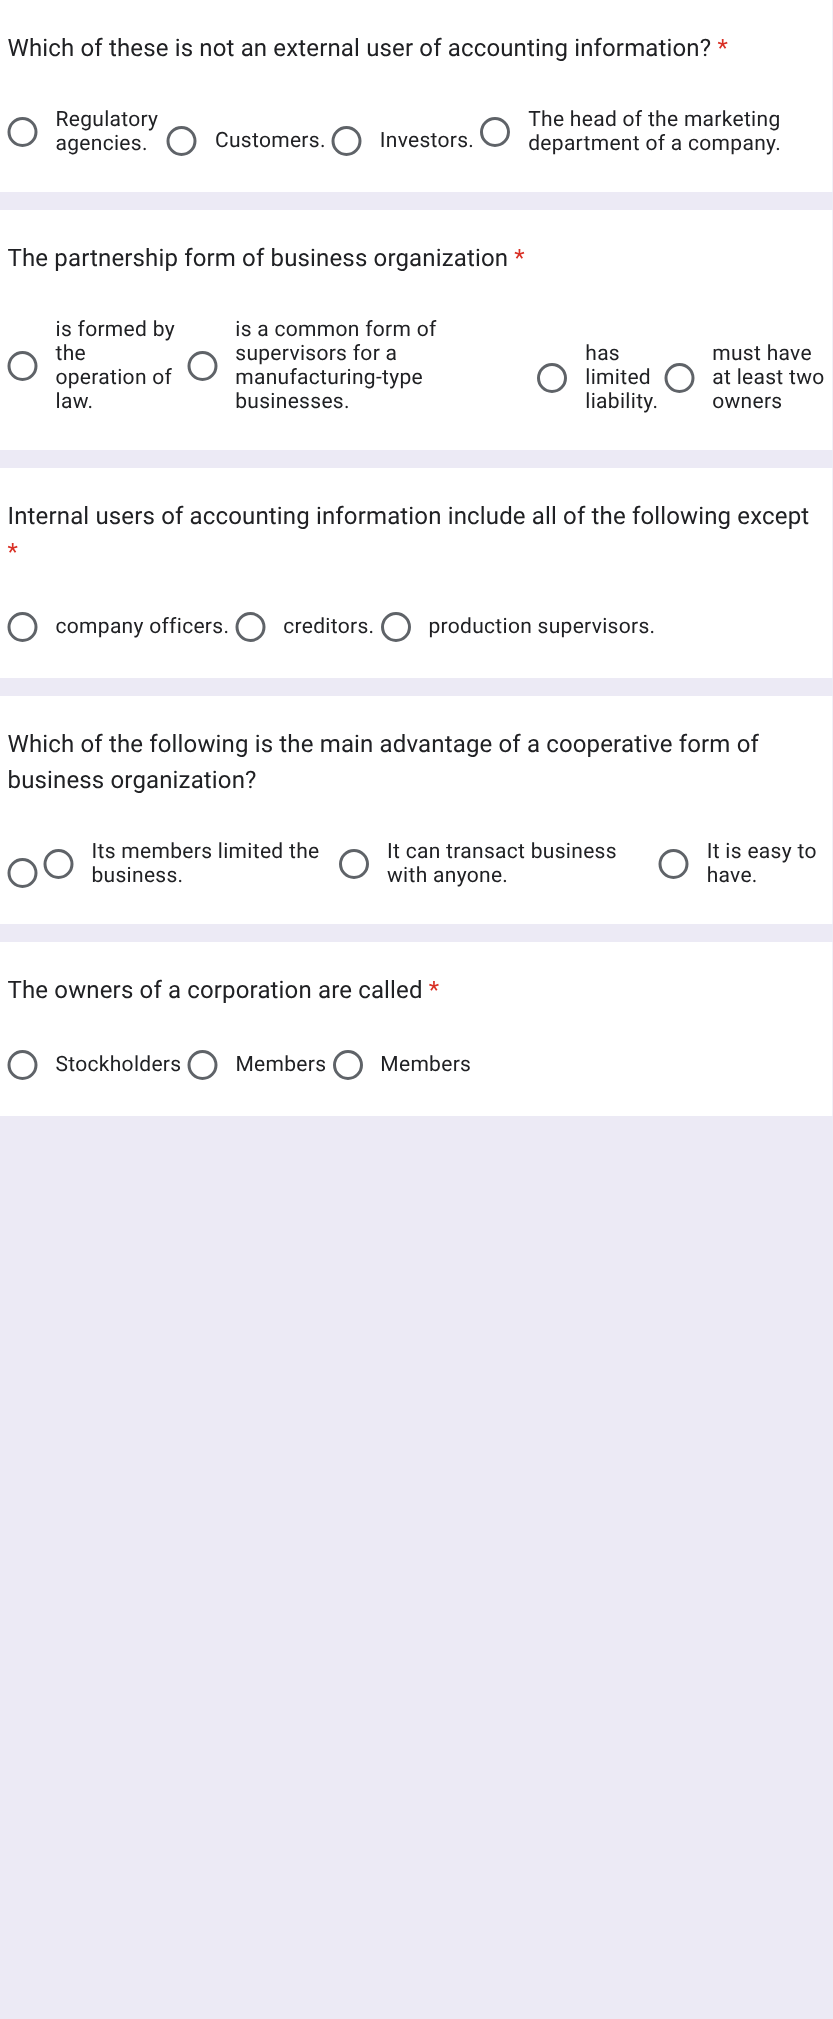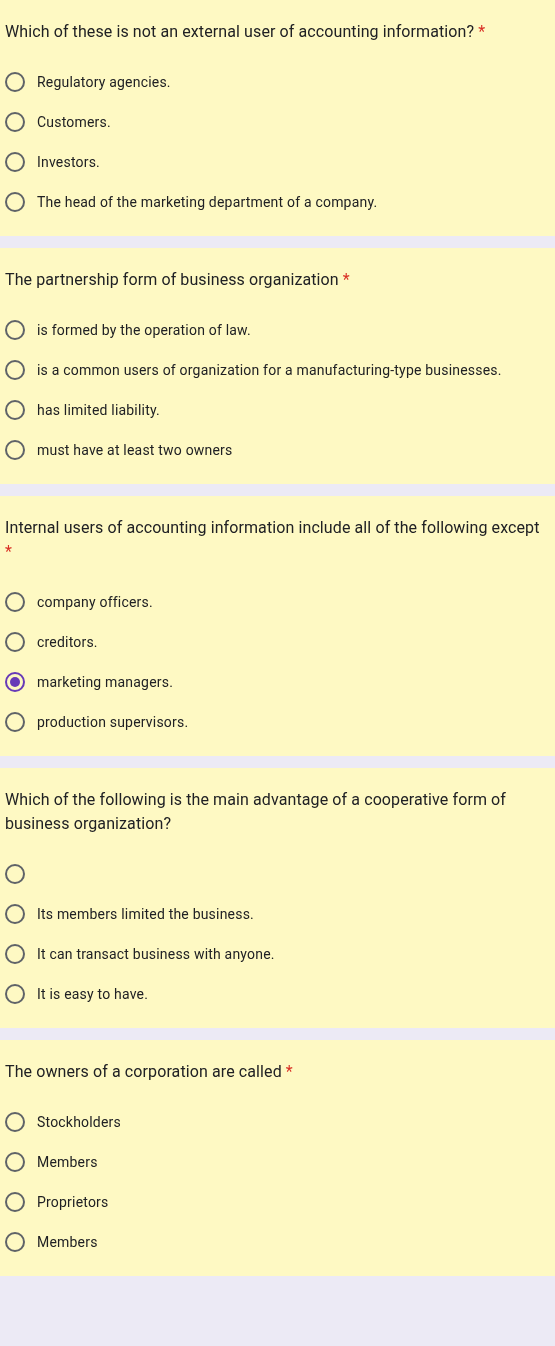--- a/index.html
+++ b/index.html
@@ -2,39 +2,40 @@
 <html><head>
   <meta charset="utf-8">
   <style>
     * { box-sizing: border-box; margin: 0; padding: 0; }
     body {
       font-family: Roboto, Arial, sans-serif;
       background: #eceaf5;
       width: 555px;
     }
     .question-card {
-      background: #fef9c3;
+      background: #ffffff;
       padding: 20px 5px 24px 5px;
       margin-bottom: 12px;
     }
     .question-title {
       font-size: 16px;
       color: #202124;
       line-height: 1.5;
       padding: 0 0 20px 0;
       letter-spacing: 0.1px;
     }
     .required {
       color: #d93025;
     }
     .options {
       display: flex;
-      flex-direction: column;
-      gap: 20px;
+      flex-direction: row;
+      gap: 4px;
       padding-top: 8px;
+      align-items: flex-end;
     }
     .option {
       display: flex;
       align-items: center;
       gap: 12px;
       cursor: pointer;
     }
     .radio {
       width: 20px;
       height: 20px;
@@ -89,21 +90,21 @@
     </div>
     <div class="question-card">
       <div class="question-title"><span>The partnership form of business organization</span> <span class="required">*</span></div>
       <div class="options">
         <div class="option">
           <span class="radio"></span>
           <span class="option-label">is formed by the operation of law.</span>
         </div>
         <div class="option">
           <span class="radio"></span>
-          <span class="option-label">is a common users of organization for a manufacturing-type businesses.</span>
+          <span class="option-label">is a common form of supervisors for a manufacturing-type businesses.</span>
         </div>
         <div class="option">
           <span class="radio"></span>
           <span class="option-label">has limited liability.</span>
         </div>
         <div class="option">
           <span class="radio"></span>
           <span class="option-label">must have at least two owners</span>
         </div>
       </div>
@@ -111,24 +112,20 @@
     <div class="question-card">
       <div class="question-title"><span>Internal users of accounting information include all of the following except</span> <span class="required">*</span></div>
       <div class="options">
         <div class="option">
           <span class="radio"></span>
           <span class="option-label">company officers.</span>
         </div>
         <div class="option">
           <span class="radio"></span>
           <span class="option-label">creditors.</span>
-        </div>
-        <div class="option">
-          <span class="radio selected"></span>
-          <span class="option-label">marketing managers.</span>
         </div>
         <div class="option">
           <span class="radio"></span>
           <span class="option-label">production supervisors.</span>
         </div>
       </div>
     </div>
     <div class="question-card">
       <div class="question-title"><span>Which of the following is the main advantage of a cooperative form of business organization?</span></div>
       <div class="options">
@@ -155,21 +152,17 @@
         <div class="option">
           <span class="radio"></span>
           <span class="option-label">Stockholders</span>
         </div>
         <div class="option">
           <span class="radio"></span>
           <span class="option-label">Members</span>
         </div>
         <div class="option">
           <span class="radio"></span>
-          <span class="option-label">Proprietors</span>
-        </div>
-        <div class="option">
-          <span class="radio"></span>
           <span class="option-label">Members</span>
         </div>
       </div>
     </div>
   </div>
 
 </body></html>

